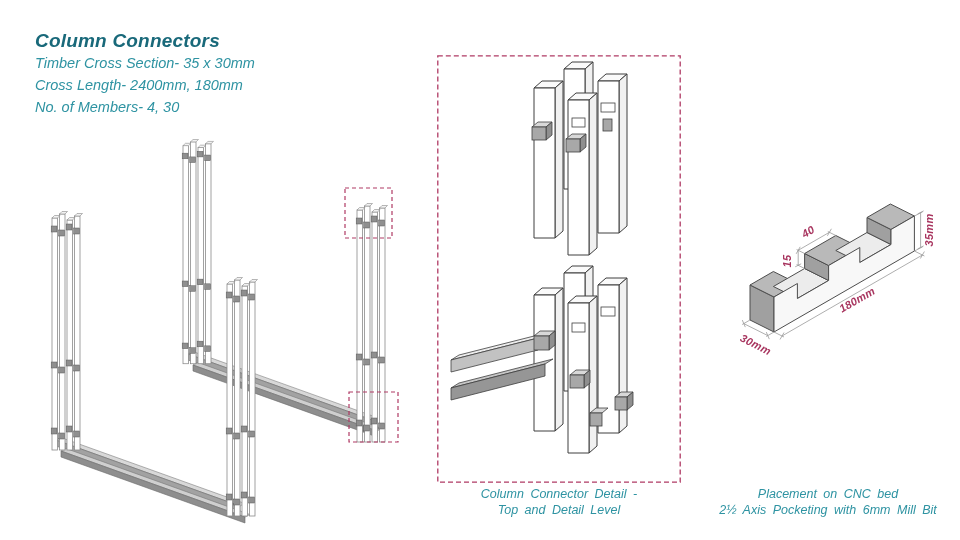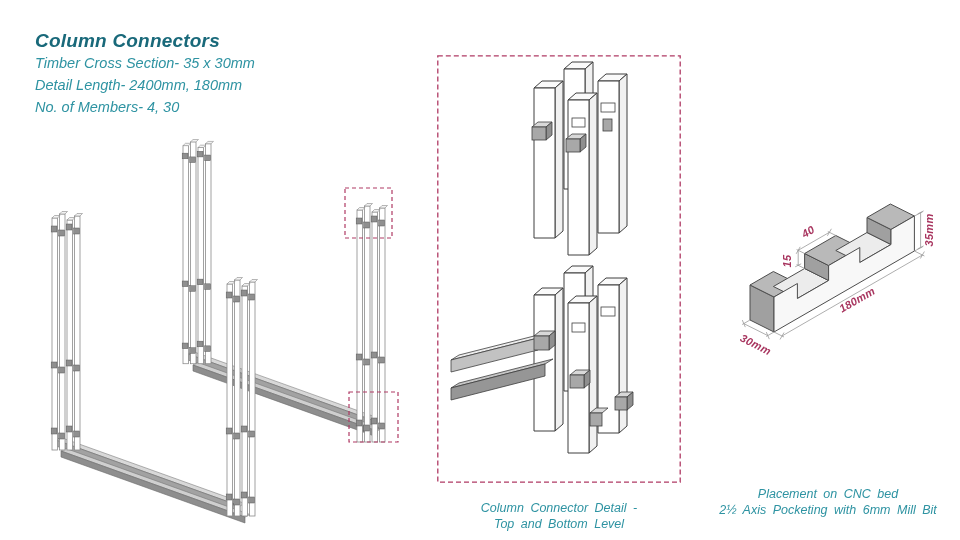--- a/index.html
+++ b/index.html
@@ -4,21 +4,21 @@
 <style>
   html,body{margin:0;padding:0;background:#fff;}
   #stage{position:relative;width:960px;height:540px;background:#ffffff;overflow:hidden;
          font-family:"Liberation Sans", sans-serif;}
   .title{position:absolute;left:35px;top:30px;font-size:19px;font-weight:bold;font-style:italic;
          color:#19697a;letter-spacing:.2px;}
   .specs{position:absolute;left:35px;top:52px;font-size:14.5px;font-style:italic;color:#2e93a2;
          line-height:22px;}
   .caption{position:absolute;font-size:12.5px;font-style:italic;color:#2e93a2;text-align:center;
            line-height:16px;word-spacing:3px;}
-  .cap-detail{left:437px;top:500px;width:244px;}
+  .cap-detail{left:437px;top:486px;width:244px;}
   .cap-cnc{left:693px;top:486px;width:270px;}
   svg{position:absolute;}
   .ovr{left:18px;top:138px;}
   .det{left:437px;top:55px;}
   .cnc{left:712px;top:172px;}
   .post{fill:#ffffff;stroke:#8a8a8a;stroke-width:.8;}
   .cap{fill:#f2f2f2;stroke:#8a8a8a;stroke-width:.6;}
   .cube{fill:#8f8f8f;stroke:#5a5a5a;stroke-width:.5;}
   .dpost{fill:#ffffff;stroke:#3f3f3f;stroke-width:1;stroke-linejoin:round;}
   .dside{fill:#f1f1f1;stroke:#3f3f3f;stroke-width:1;stroke-linejoin:round;}
@@ -33,21 +33,21 @@
 </style>
 </head>
 <body>
 
 <div id="stage">
 
   <div class="title">Column Connectors</div>
 
   <div class="specs">
     <div>Timber Cross Section- 35 x 30mm</div>
-    <div>Detail Length- 2400mm, 180mm</div>
+    <div>Cross Length- 2400mm, 180mm</div>
     <div>No. of Members- 4, 30</div>
   </div>
 
   <svg class="ovr" width="400" height="400" viewBox="0 0 400 400">
     <defs>
       <g id="cl">
         <rect class="post" x="0" y="6" width="5.5" height="232"></rect>
         <rect class="post" x="7.5" y="2" width="5.5" height="236"></rect>
         <rect class="post" x="15" y="8" width="5.5" height="230"></rect>
         <rect class="post" x="22.5" y="4" width="5.5" height="234"></rect>
@@ -177,21 +177,21 @@
       <g>
         <polygon class="cubet" points="178,342 184,337 196,337 190,342"></polygon>
         <polygon class="cubes" points="190,342 196,337 196,350 190,355"></polygon>
         <rect class="cubef" x="178" y="342" width="12" height="13"></rect>
       </g>
     </g>
   </svg>
 
   <div class="caption cap-detail">
     <div>Column Connector Detail -</div>
-    <div>Top and Bottom Level</div>
+    <div>Top and Detail Level</div>
   </div>
 
   <svg class="cnc" width="250" height="205" viewBox="0 0 250 205">
     <g>
       <polygon class="piece" points="38,113 62,125 62,160 38,148" fill="#a0a0a0"></polygon>
       <polygon class="piece" points="38,113 61.4,99.5 85.4,111.5 62,125" fill="#b9b9b9"></polygon>
       <polygon class="piece" points="61.4,114.5 92.6,96.5 116.6,108.5 85.4,126.5" fill="#ececec"></polygon>
       <polygon class="piece" points="92.6,81.5 116.6,93.5 116.6,108.5 92.6,96.5" fill="#a0a0a0"></polygon>
       <polygon class="piece" points="92.6,81.5 123.8,63.5 147.8,75.5 116.6,93.5" fill="#b9b9b9"></polygon>
       <polygon class="piece" points="123.8,78.5 155,60.5 179,72.5 147.8,90.5" fill="#ececec"></polygon>

